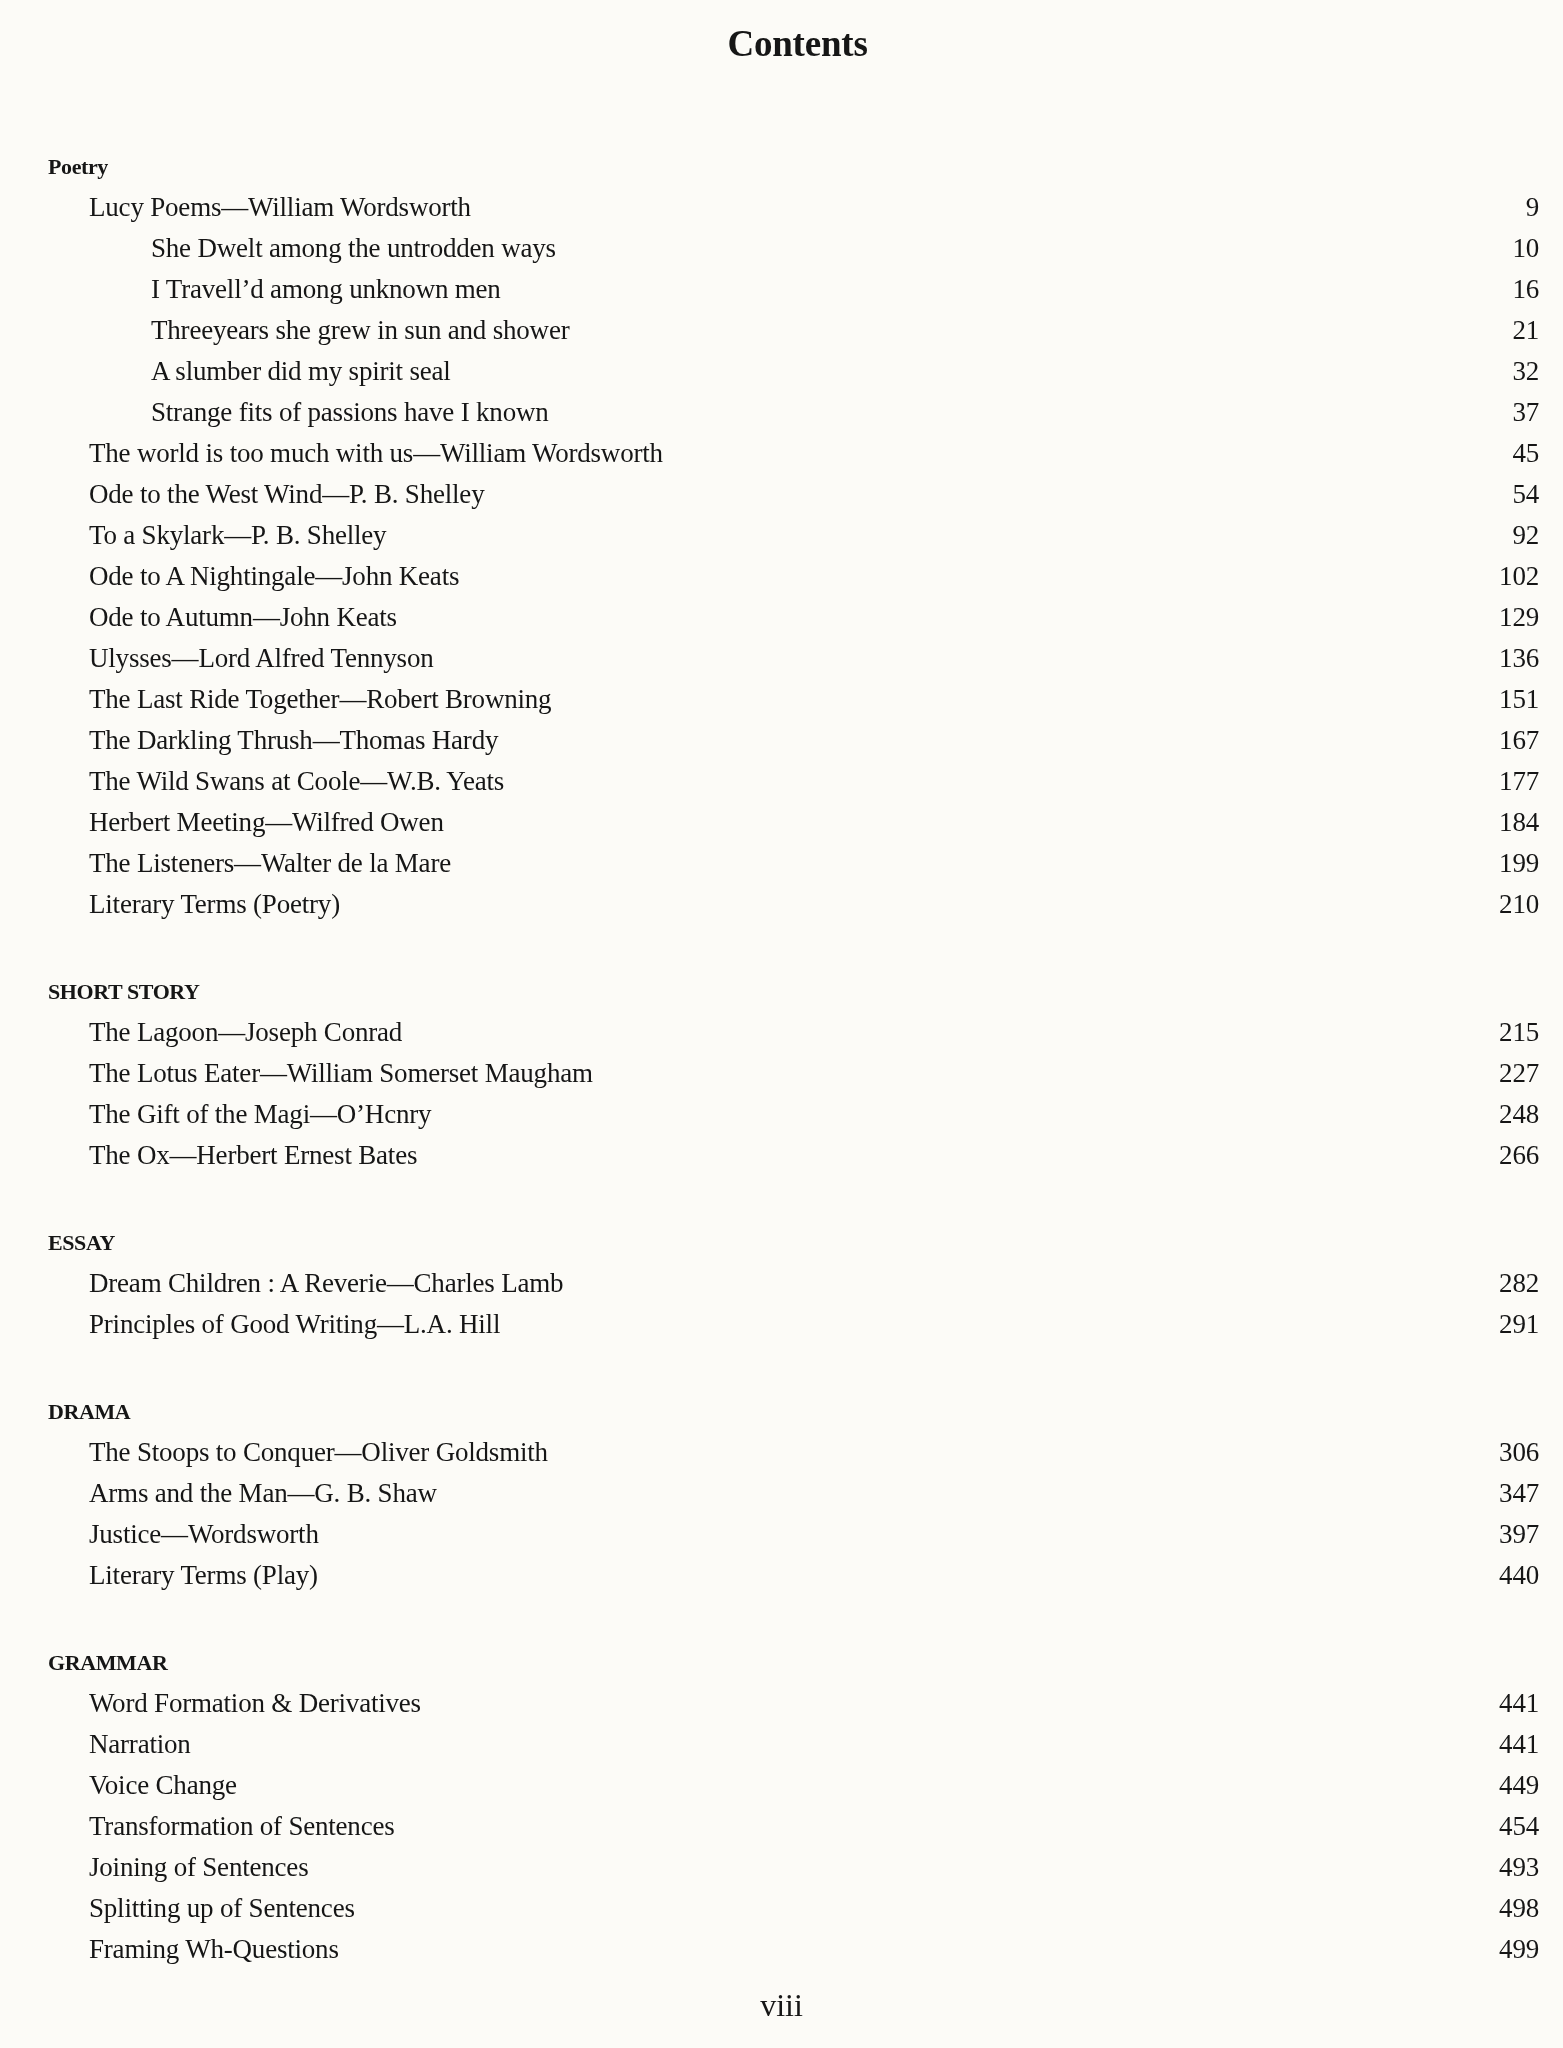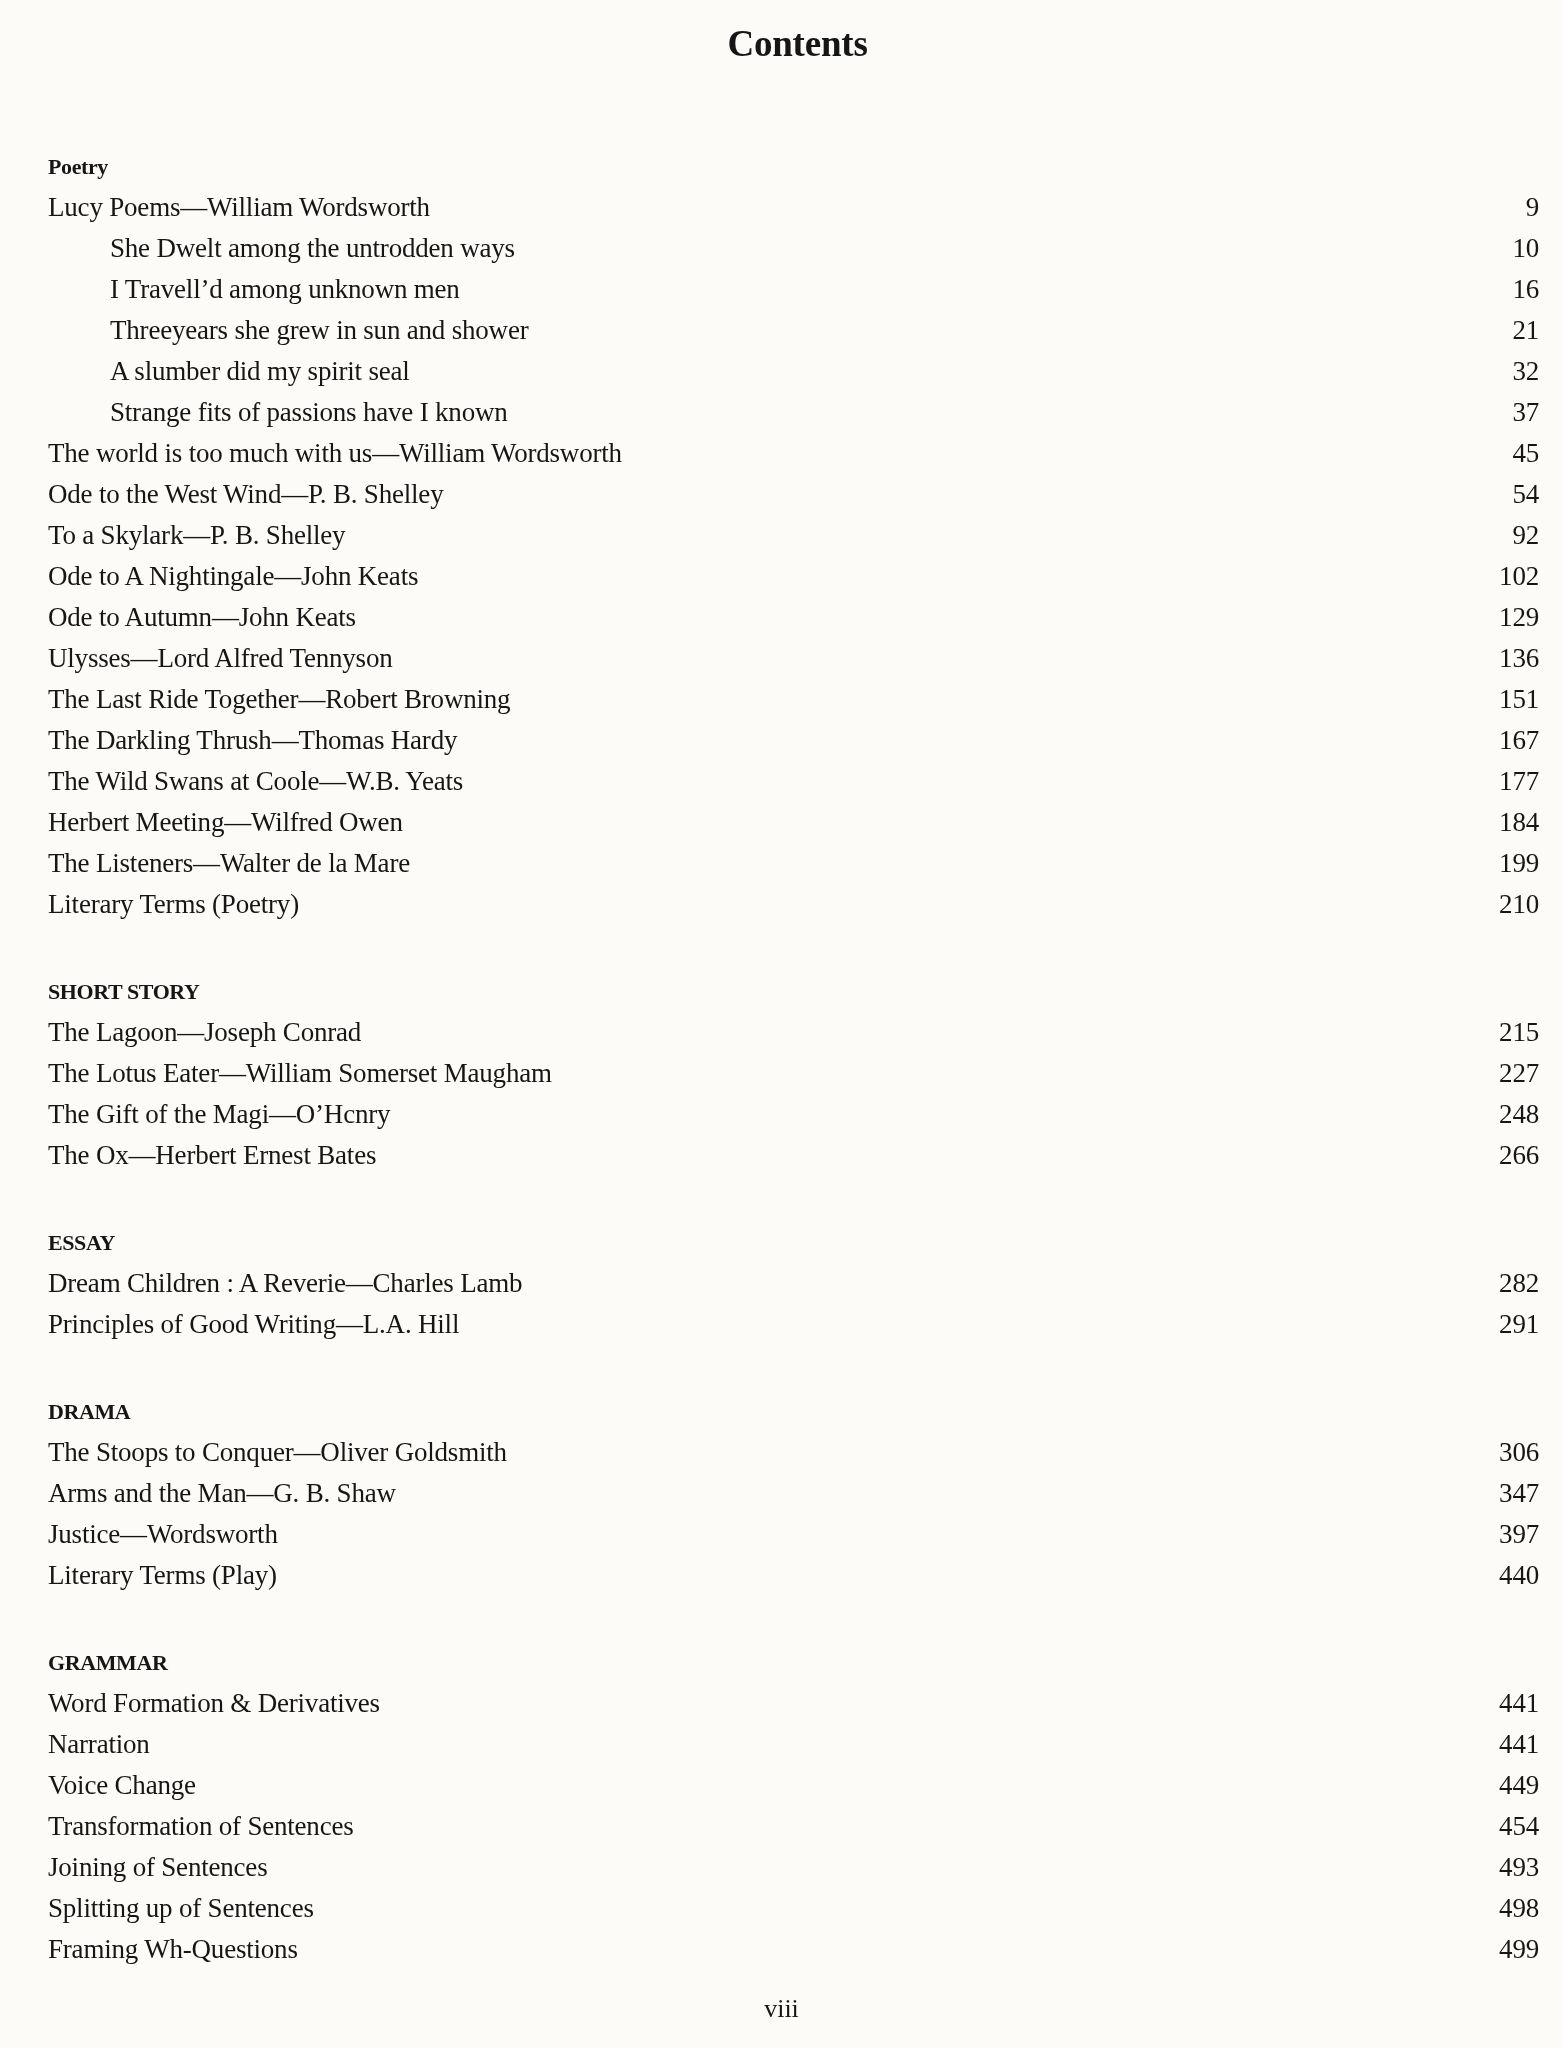--- a/index.html
+++ b/index.html
@@ -36,35 +36,36 @@
     display: flex;
     align-items: center;
     letter-spacing: -0.4px;
   }
   .row {
     display: flex;
     align-items: center;
     height: 41px;
     font-size: 27px;
     letter-spacing: -0.2px;
+    margin-left: 41px;
   }
   .row .t { flex: 1; white-space: nowrap; }
   .row.indent .t { padding-left: 62px; }
   .row .p {
     min-width: 70px;
     text-align: right;
     font-size: 27px;
   }
   .footer {
     position: absolute;
     bottom: 24px;
     left: 0;
     width: 100%;
     text-align: center;
-    font-size: 26px;
+    font-size: 32px;
   }
 </style>
 </head>
 <body>
 
 <div class="page-title">Contents</div>
 
 <main class="toc">
     <section class="section">
       <div class="heading">Poetry</div>

